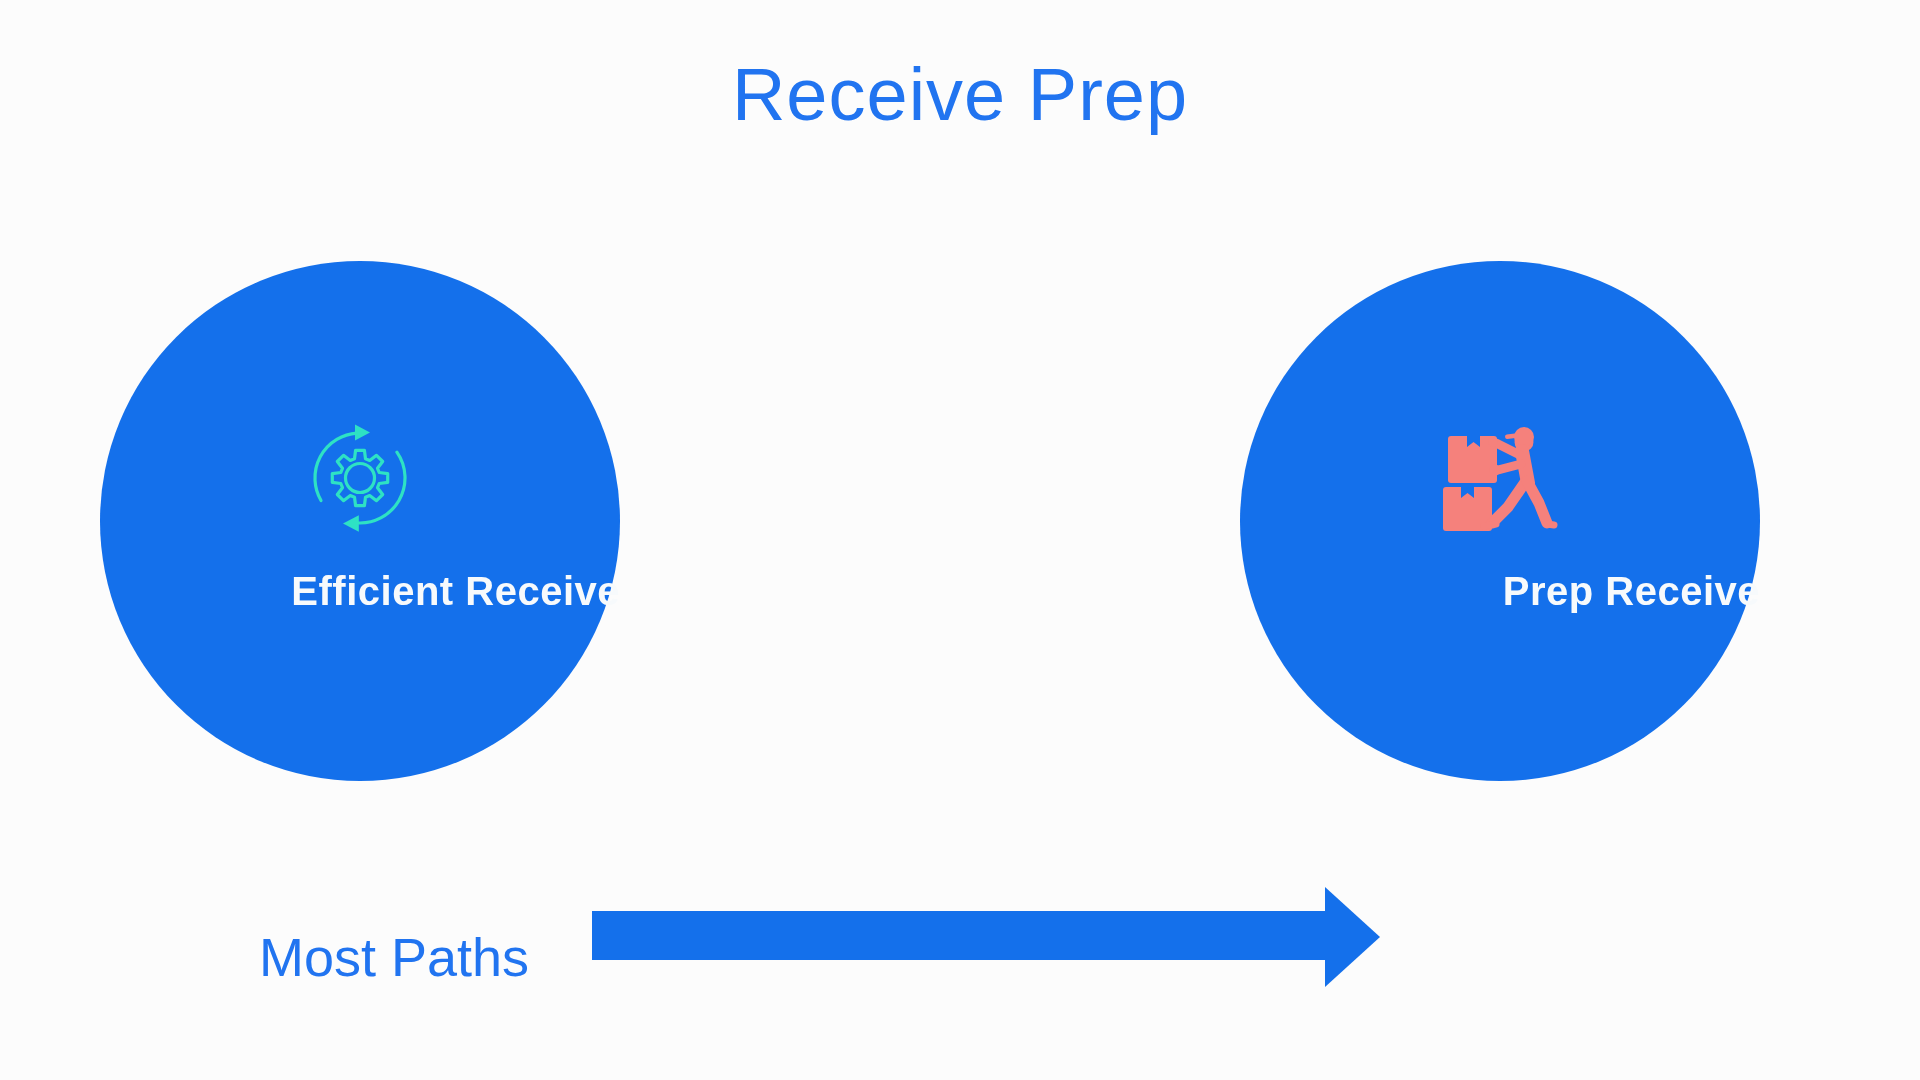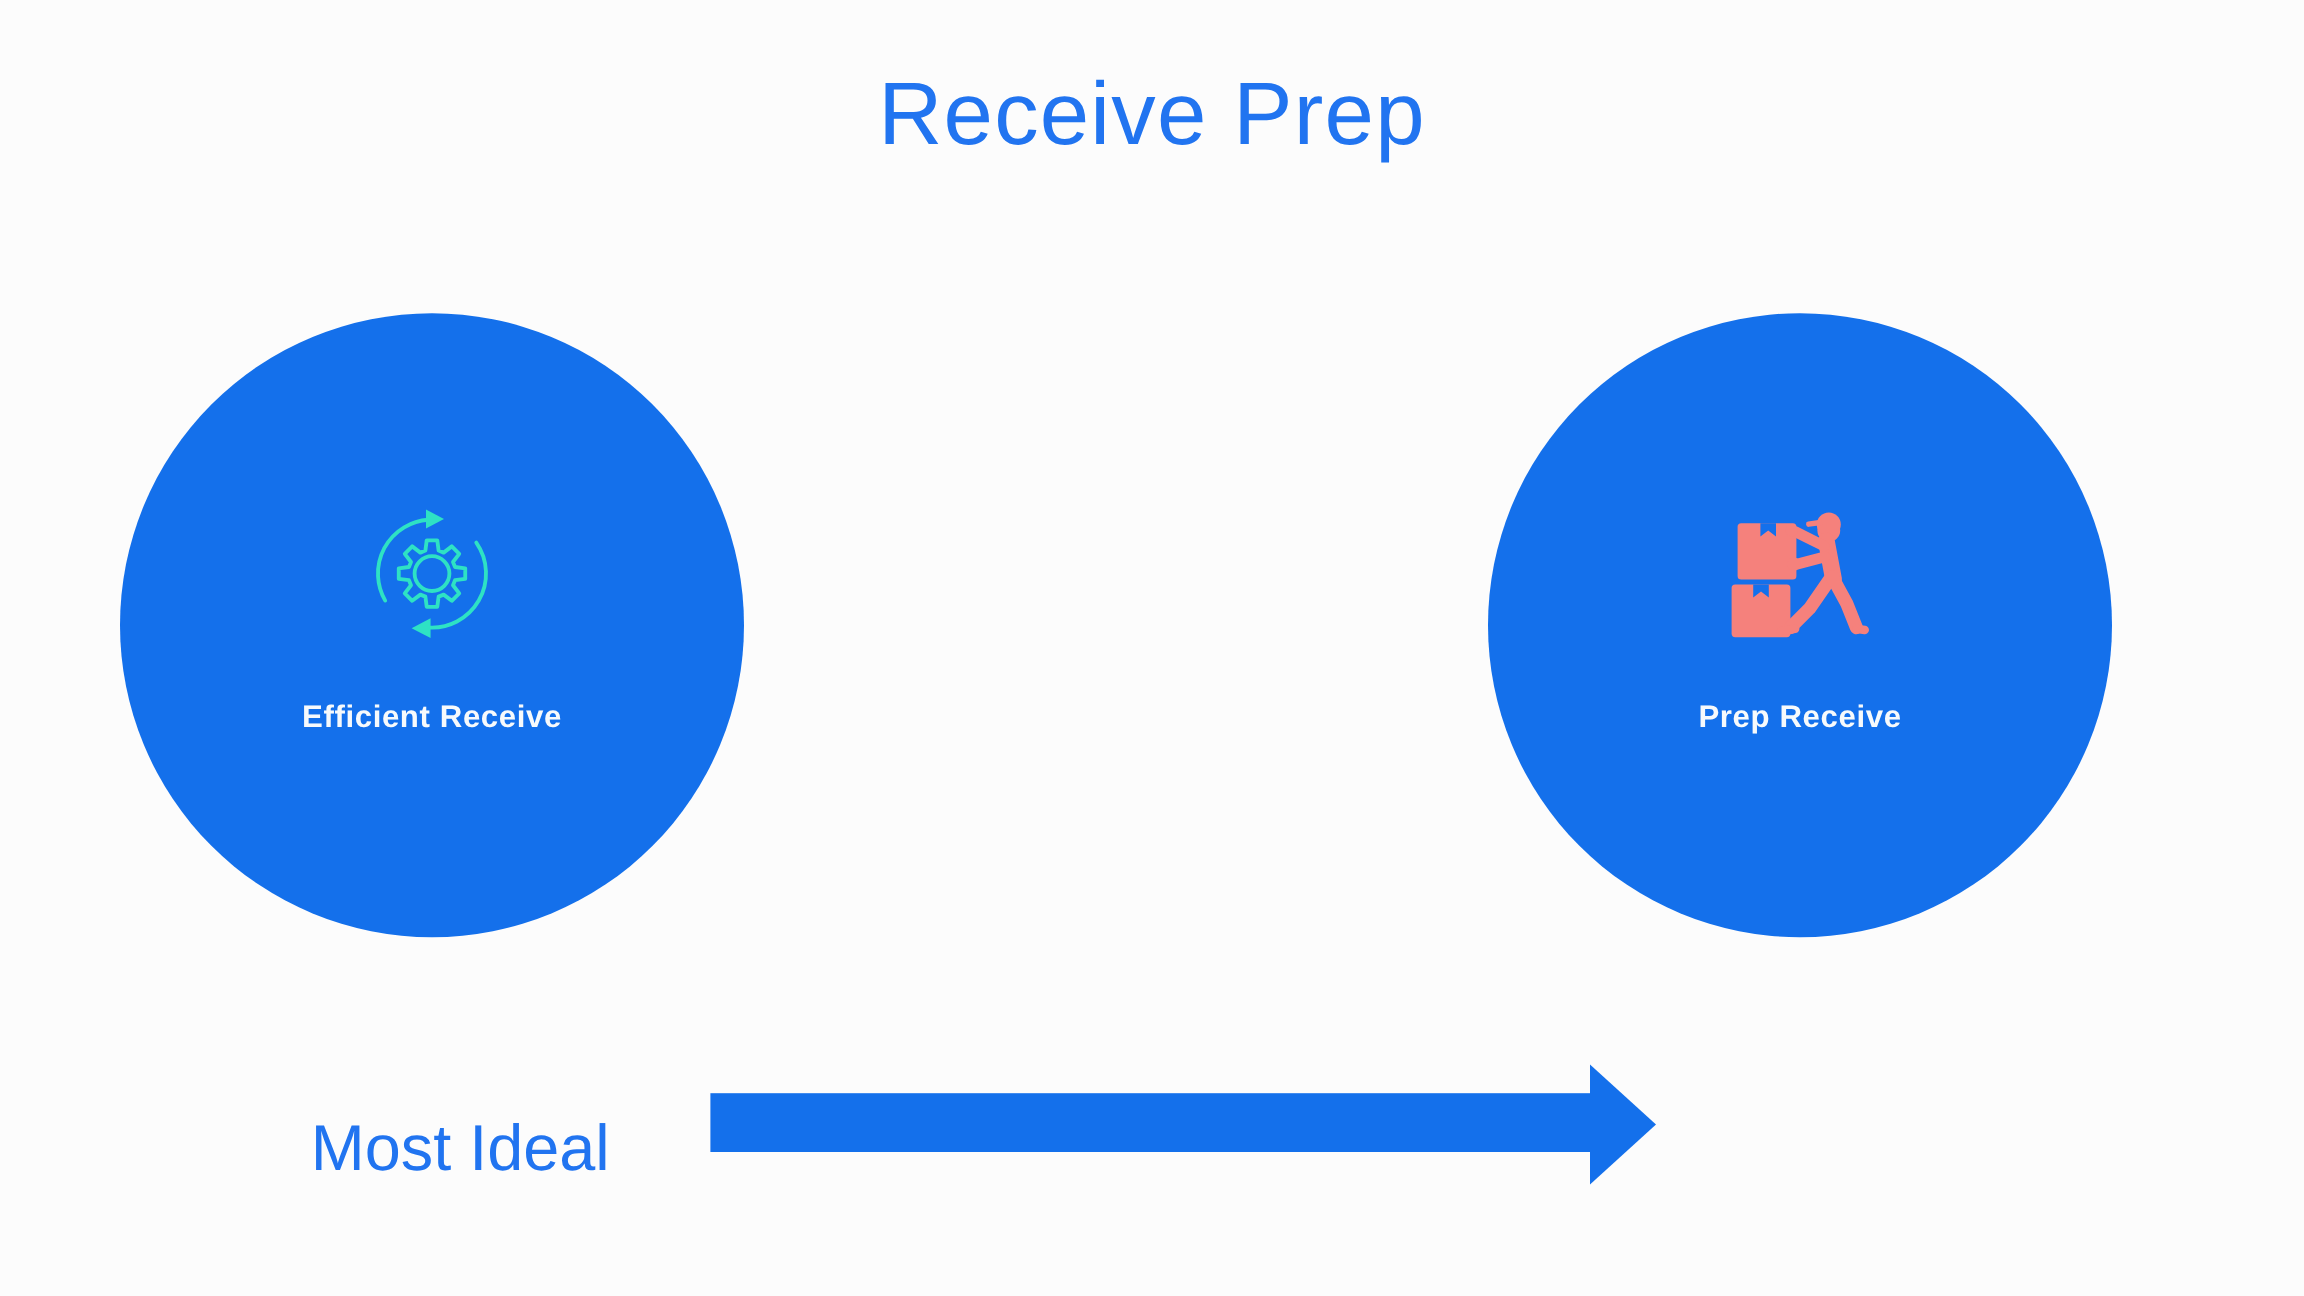--- a/index.html
+++ b/index.html
@@ -40,26 +40,25 @@
   .node-3{left:1240px;}
   .icon{
     position:absolute;
     left:50%;top:162px;
     transform:translateX(-50%);
   }
   .node-label{
     position:absolute;
     left:0;width:100%;
     top:308px;
-    text-align:center;
-    font-size:26px;
+    text-align:right;
+    font-size:40px;
     font-weight:bold;
     letter-spacing:0.5px;
     color:var(--label_white);
-    margin-top:13px;
   }
   
   .gear-stroke{stroke:var(--icon_teal);fill:none;stroke-width:3.2;stroke-linecap:round;stroke-linejoin:round;}
   .gear-arrowhead{fill:var(--icon_teal);stroke:none;}
   
   .basket-stroke{stroke:var(--icon_orange);fill:none;stroke-linecap:round;stroke-linejoin:round;}
   .basket-handle-outer{stroke-width:7;}
   .basket-handle-inner{stroke:var(--circle_blue);stroke-width:3;fill:none;stroke-linecap:round;}
   .basket-frame{stroke-width:3.2;}
   .basket-grid{stroke-width:2.8;}
@@ -132,17 +131,17 @@
       <path class="worker-stroke" d="M81,41 L58,47" stroke-width="9"></path>
       <circle class="worker-fill" cx="55" cy="47" r="5.5"></circle>
       <path class="worker-stroke" d="M86,58 L68,84 L52,100" stroke-width="11"></path>
       <path class="worker-stroke" d="M56,101 L44,103" stroke-width="7"></path>
       <path class="worker-stroke" d="M87,58 L99,80 L107,100" stroke-width="11"></path>
       <path class="worker-stroke" d="M107,101 L114,102" stroke-width="7"></path>
     </svg>
     <div class="node-label">Prep Receive</div>
   </div>
 
-  <div class="scale-label left">Most Ideal</div>
+  <div class="scale-label left">Most Paths</div>
   <div class="arrow-shaft"></div>
   <div class="arrow-head"></div>
 
 </div>
 
 </body></html>

